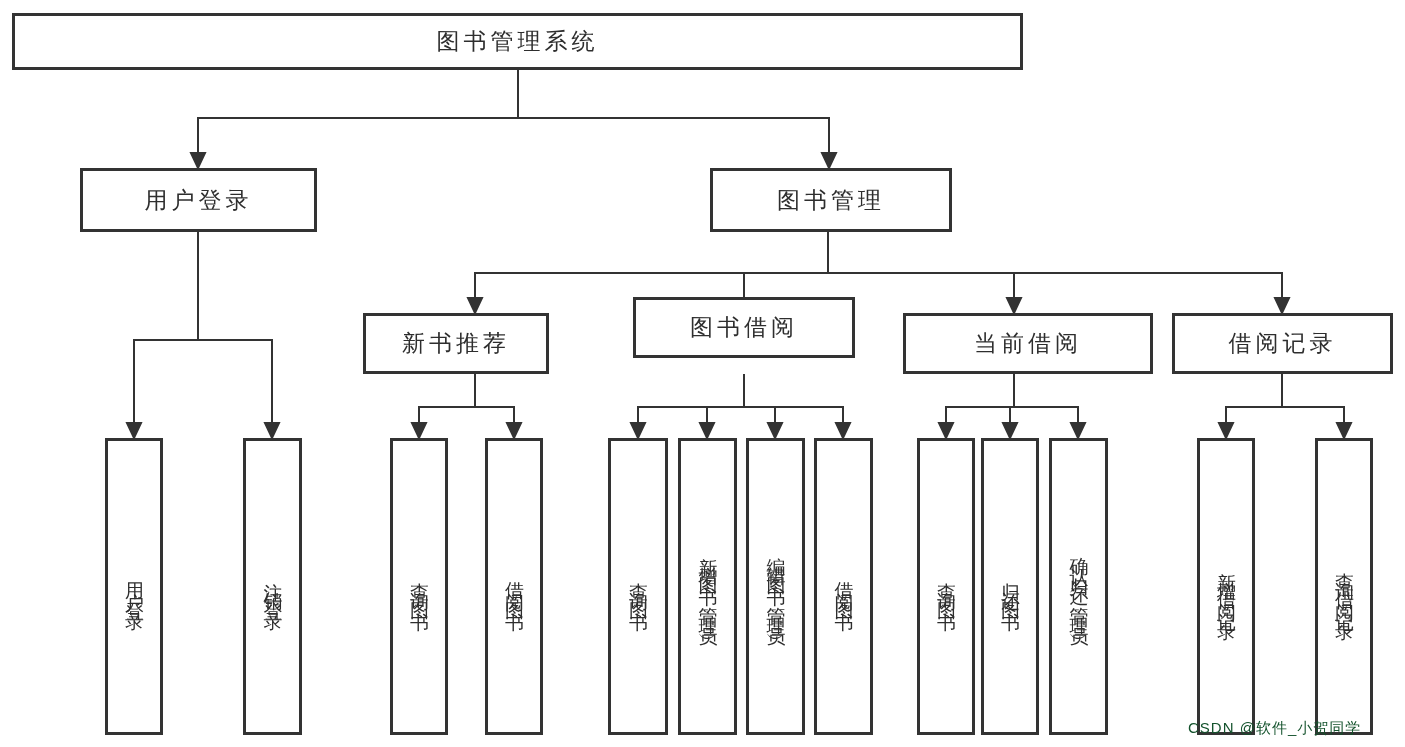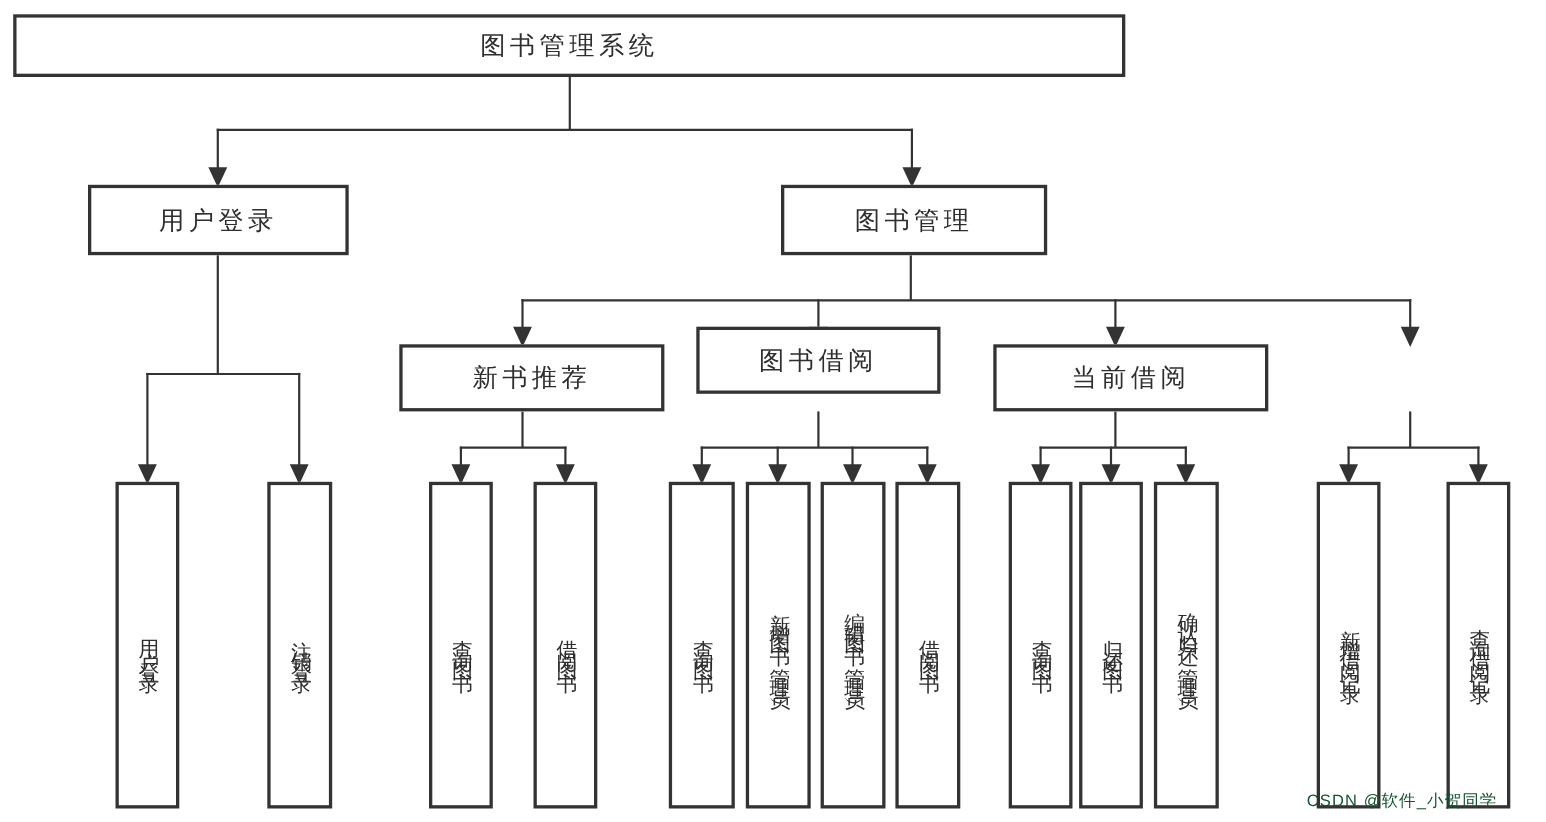--- a/index.html
+++ b/index.html
@@ -16,21 +16,21 @@
   .leaf .vlabel{
     writing-mode:vertical-rl;text-orientation:mixed;
     font-size:19px;letter-spacing:10px;line-height:1.1;color:#2e2e2e;white-space:nowrap;
   }
   
   .n-root{left:12px;top:13px;width:1011px;height:57px;}
   
   .n-user-login{left:80px;top:168px;width:237px;height:64px;}
   .n-book-mgmt{left:710px;top:168px;width:242px;height:64px;}
   
-  .n-new-books{left:363px;top:313px;width:241px;height:61px;}
+  .n-new-books{left:363px;top:313px;width:186px;height:61px;}
   .n-book-borrow{left:633px;top:297px;width:222px;height:61px;}
   .n-current-borrow{left:903px;top:313px;width:250px;height:61px;}
   .n-borrow-records{left:1172px;top:313px;width:221px;height:61px;}
   
   .leaf{top:438px;height:297px;}
   .lf1{left:105px;width:58px;}
   .lf2{left:243px;width:59px;}
   .lf3{left:390px;width:58px;}
   .lf4{left:485px;width:58px;}
   .lf5{left:608px;width:60px;}
@@ -129,20 +129,23 @@
 
   <div class="node n-new-books">
     <span class="hlabel">新书推荐</span>
   </div>
   <div class="node n-book-borrow">
     <span class="hlabel">图书借阅</span>
   </div>
   <div class="node n-current-borrow">
     <span class="hlabel">当前借阅</span>
   </div>
+  <div class="node n-borrow-records">
+    <span class="hlabel">借阅记录</span>
+  </div>
 
   <div class="node leaf lf1">
     <span class="vlabel">用户登录</span>
   </div>
   <div class="node leaf lf2">
     <span class="vlabel">注销登录</span>
   </div>
   <div class="node leaf lf3">
     <span class="vlabel">查询图书</span>
   </div>

